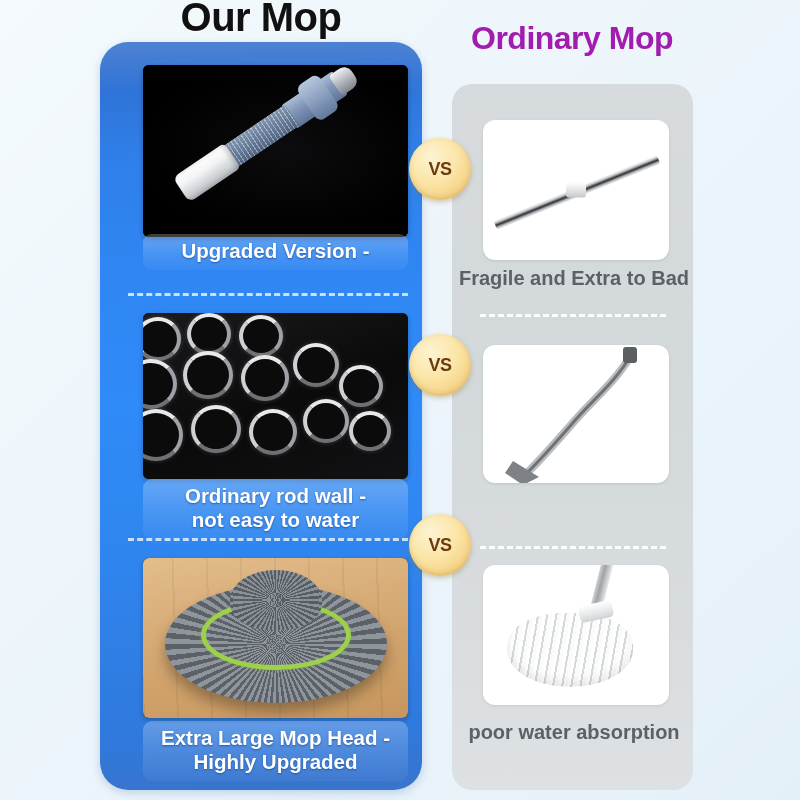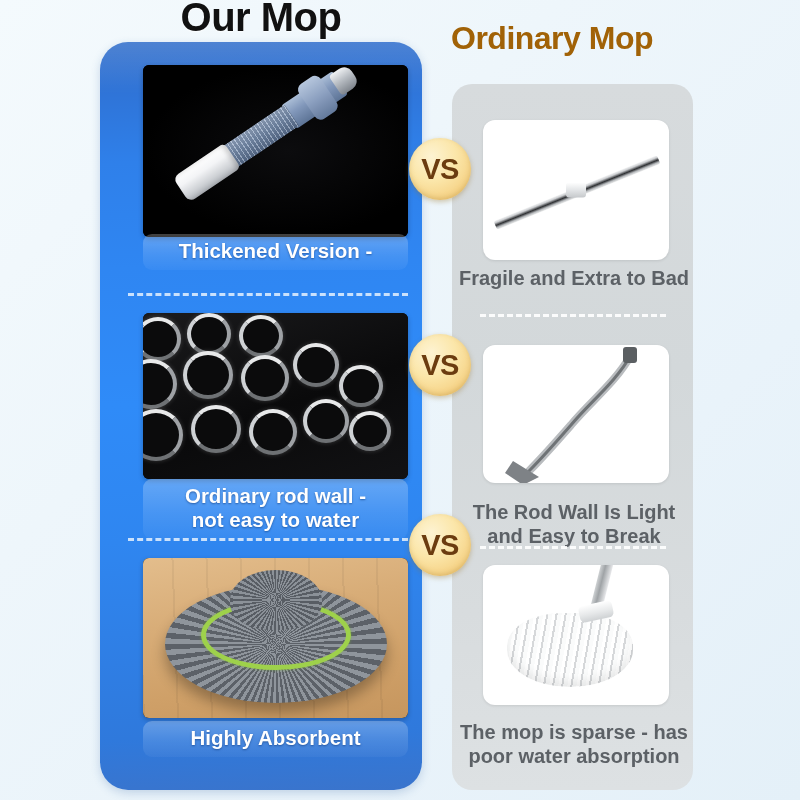--- a/index.html
+++ b/index.html
@@ -35,25 +35,25 @@
   .heading-ours {
     left: 100px;
     top: -4px;
     width: 322px;
     font-size: 40px;
     color: #111111;
     text-shadow: 0 1px 2px rgba(255,255,255,0.8);
     z-index: 6;
   }
   .heading-ordinary {
-    left: 432px;
+    left: 452px;
     top: 22px;
     width: 240px;
     font-size: 32px;
-    color: #a16207;
+    color: #a21caf;
     z-index: 6;
   }
 
   
   .panel-ours {
     position: absolute;
     left: 100px;
     top: 42px;
     width: 322px;
     height: 748px;
@@ -336,21 +336,21 @@
   .vs {
     position: absolute;
     width: 62px;
     height: 62px;
     border-radius: 50%;
     background: radial-gradient(circle at 36% 30%, #fdf3d2 0%, #fbe6a9 42%, #f6d489 72%, #e9bb64 100%);
     box-shadow: 0 2px 5px rgba(150,110,30,0.35), inset 0 -2px 5px rgba(190,150,70,0.4);
     display: flex;
     align-items: center;
     justify-content: center;
-    font-size: 29px;
+    font-size: 18px;
     font-weight: bold;
     color: #6b3c10;
     letter-spacing: -0.5px;
     z-index: 8;
     text-align: right;
   }
   .vs-1 { left: 409px; top: 138px; }
   .vs-2 { left: 409px; top: 334px; }
   .vs-3 { left: 409px; top: 514px; }
 </style>
@@ -412,28 +412,29 @@
   <div class="photo photo-3">
     <div class="photo-inner">
       <div class="ph3-bg"></div>
       <div class="mop-disc"></div>
       <div class="mop-ring-outer"></div>
       <div class="mop-dome"></div>
     </div>
   </div>
 
   <div class="cap-ours cap-ours-1">
-    <div>Thickened Version -</div>
+    <div>Upgraded Version -</div>
   </div>
   <div class="cap-ours cap-ours-2">
     <div>Ordinary rod wall -</div>
     <div>not easy to water</div>
   </div>
   <div class="cap-ours cap-ours-3">
-    <div>Highly Absorbent</div>
+    <div>Extra Large Mop Head -</div>
+    <div>Highly Upgraded</div>
   </div>
 
   <div class="divider divider-1"></div>
   <div class="divider divider-2"></div>
 
   <div class="photo-r photo-r-1">
     <div class="rod-straight"></div>
     <div class="rod-joint"></div>
   </div>
 
@@ -450,26 +451,21 @@
 
   <div class="photo-r photo-r-3">
     <div class="mop-stick"></div>
     <div class="mop-strings"></div>
     <div class="mop-band"></div>
   </div>
 
   <div class="cap-ord cap-ord-1">
     <div>Fragile and Extra to Bad</div>
   </div>
-  <div class="cap-ord cap-ord-2">
-    <div>The Rod Wall Is Light</div>
-    <div>and Easy to Break</div>
-  </div>
   <div class="cap-ord cap-ord-3">
-    <div>The mop is sparse - has</div>
     <div>poor water absorption</div>
   </div>
 
   <div class="divider-r divider-r-1"></div>
   <div class="divider-r divider-r-2"></div>
 
   <div class="vs vs-1">VS</div>
   <div class="vs vs-2">VS</div>
   <div class="vs vs-3">VS</div>
 

